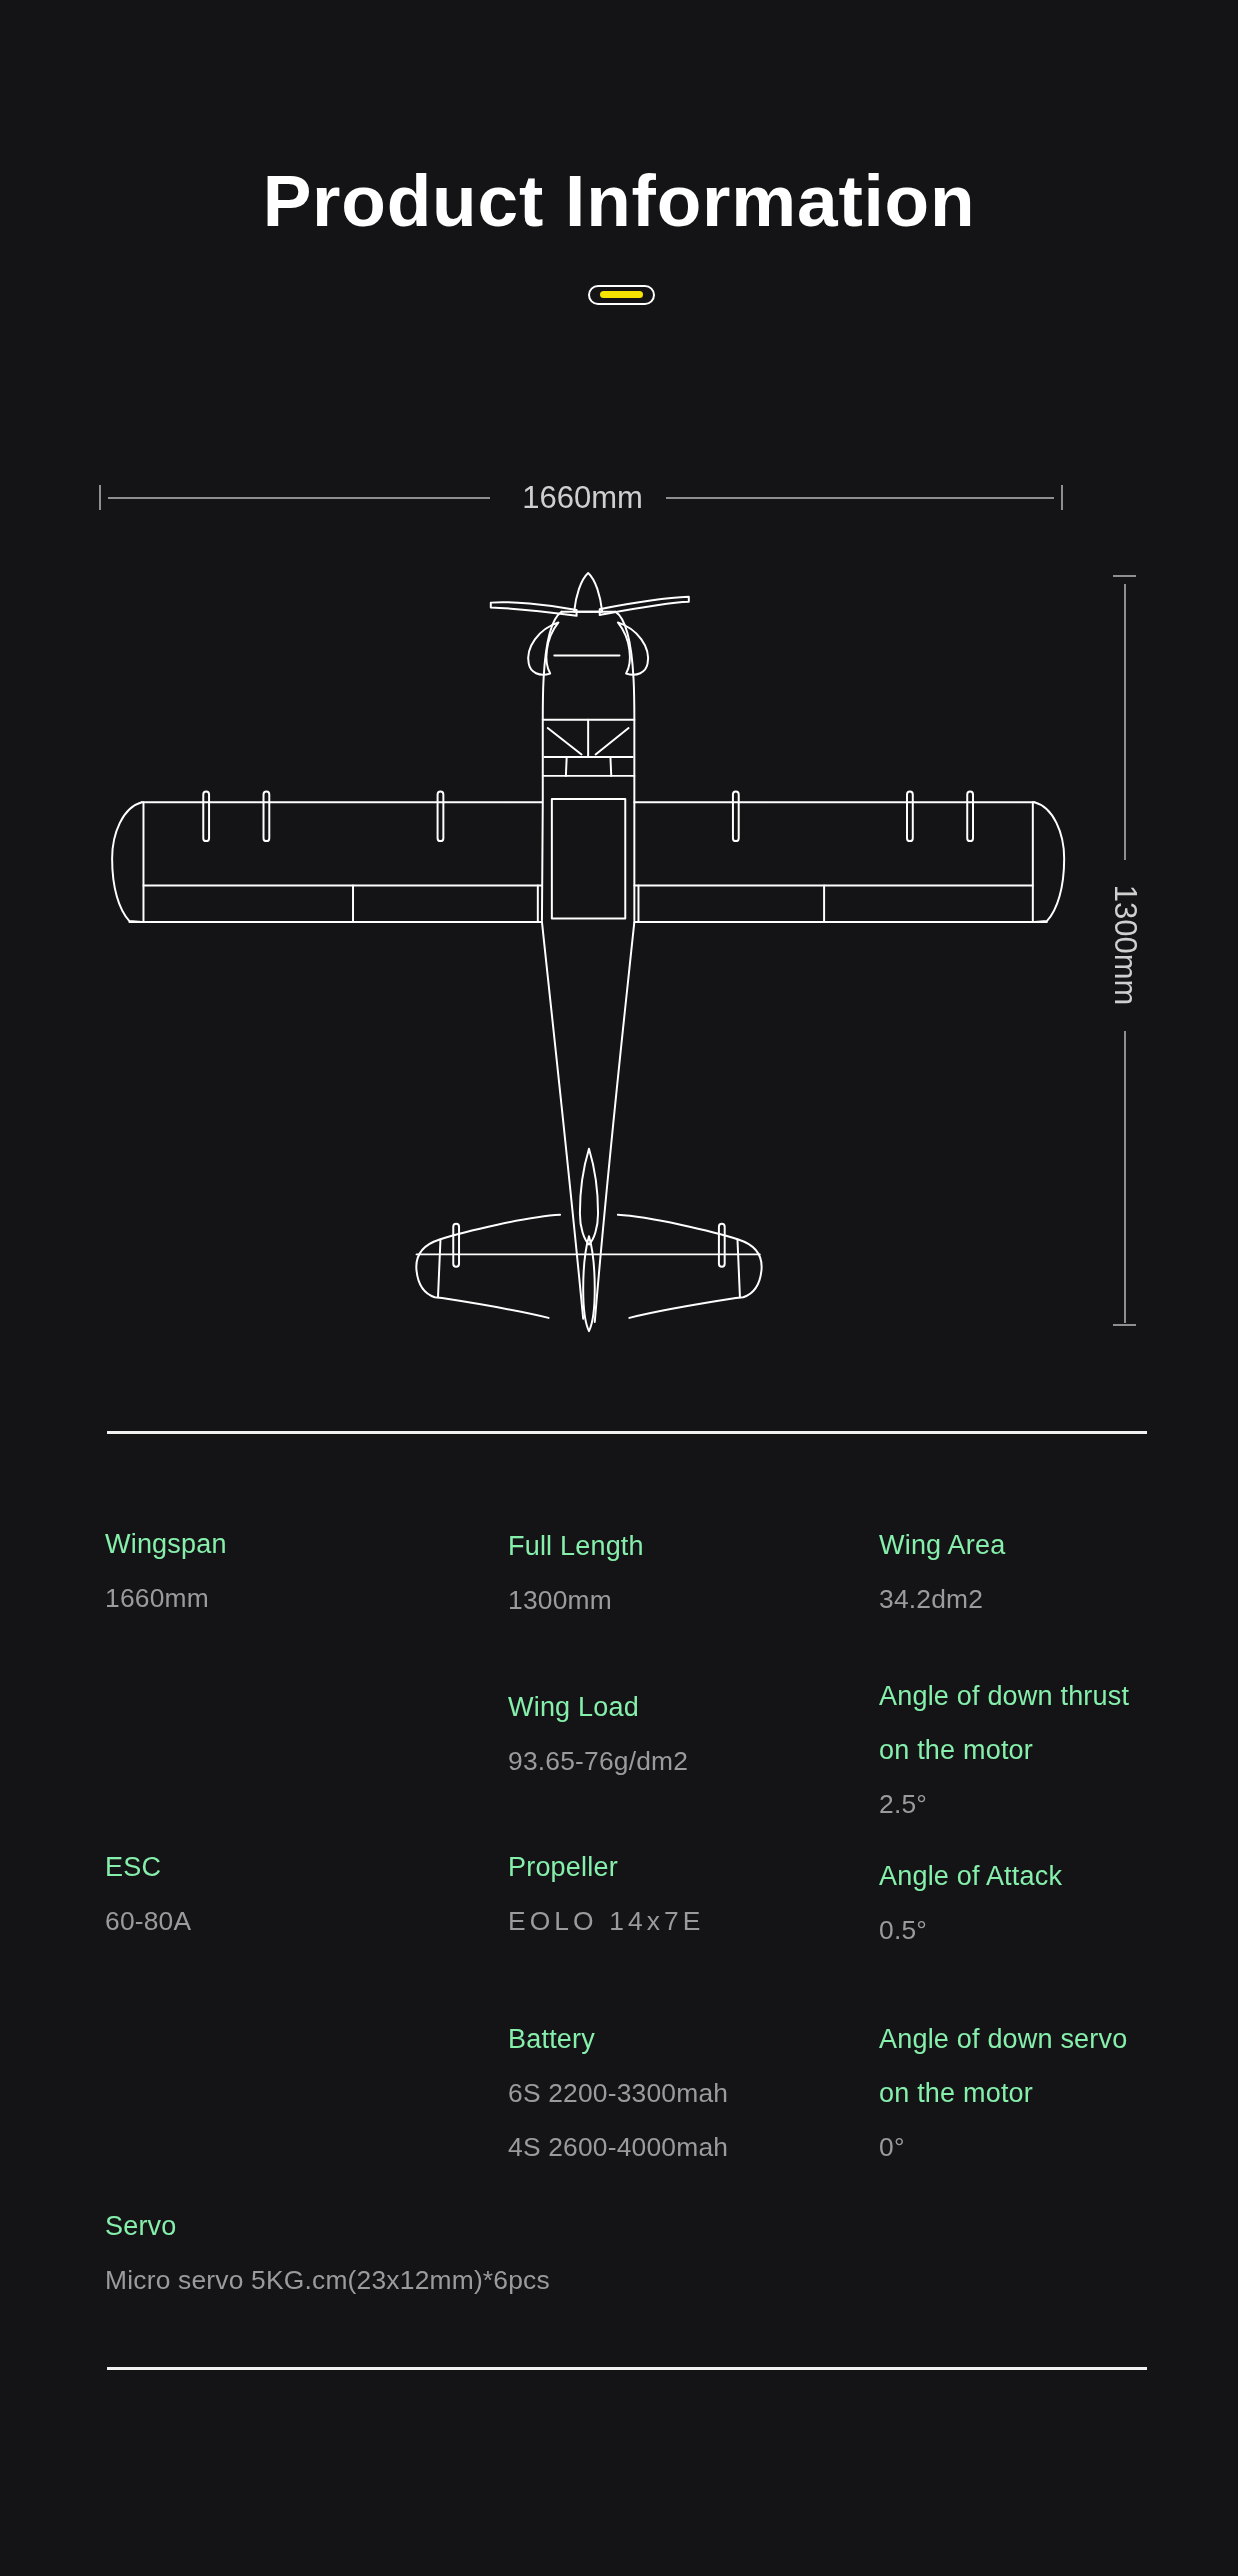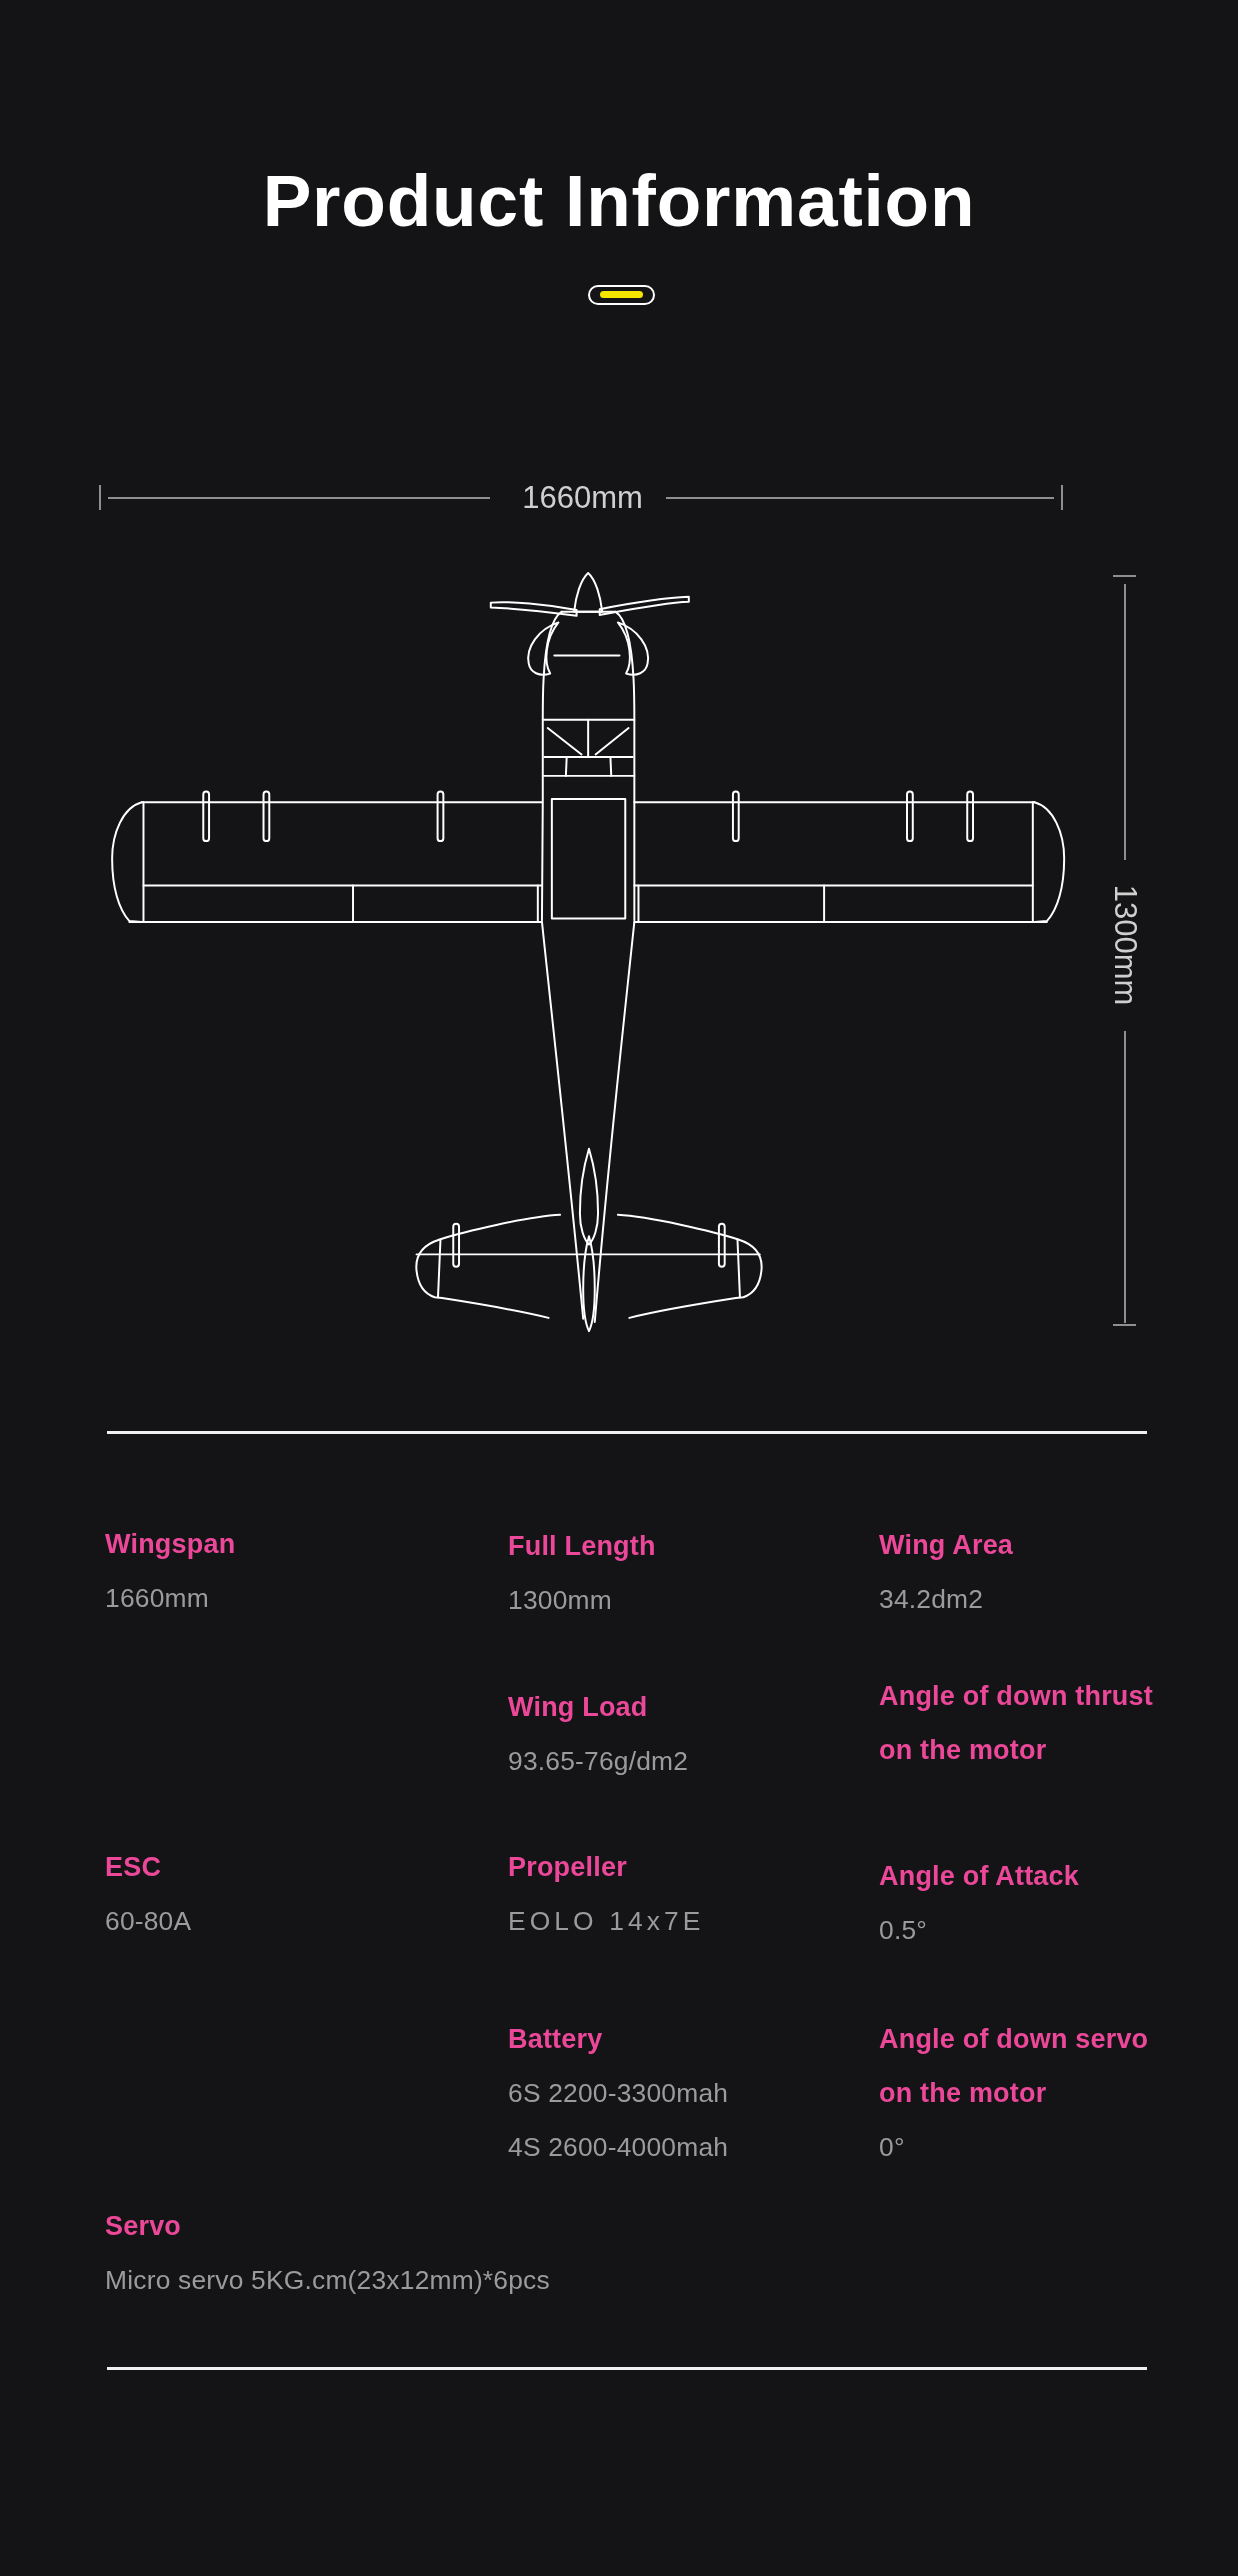--- a/index.html
+++ b/index.html
@@ -9,21 +9,21 @@
          color:#fff;font-size:73px;font-weight:700;letter-spacing:0.8px;line-height:91px;}
   .pill{position:absolute;left:588px;top:277px;width:63px;height:15.7px;
         border:2.5px solid #fff;border-radius:10.7px;}
   .pill-bar{position:absolute;left:10px;top:4.1px;width:43px;height:7.4px;border-radius:4.1px;background:#f5e400;}
   .dline{position:absolute;background:#8f8f8f;}
   .dtext{position:absolute;color:#cfcfcf;font-size:31px;font-weight:400;letter-spacing:0px;}
   .dtext-h{left:508px;top:472px;width:149px;text-align:center;}
   .dtext-v{left:1125px;top:937px;transform:translate(-50%,-50%) rotate(90deg);white-space:nowrap;}
   .divider{position:absolute;left:107px;width:1040px;height:2.5px;background:#f0f0f0;}
   .cell{position:absolute;line-height:54px;white-space:nowrap;}
-  .cell .label{color:#ec4899;font-size:27px;font-weight:700;letter-spacing:0.2px;}
+  .cell .label{color:#86efac;font-size:27px;font-weight:400;letter-spacing:0.2px;}
   .cell .value{color:#9b9b9c;font-size:26.4px;font-weight:400;letter-spacing:0.2px;}
   .cell .value.spaced{letter-spacing:4.1px;}
   #plane{position:absolute;left:83px;top:541px;}
   #plane path,#plane line,#plane rect{stroke:#ffffff;stroke-width:2.4;fill:none;
         stroke-linecap:round;stroke-linejoin:round;}
   .bottom-bar{position:absolute;left:509px;top:2572px;width:182px;height:4.1px;background:#3a7afe;border-radius:1.7px;}
 </style>
 </head>
 <body>
 
@@ -128,20 +128,21 @@
     <div class="value">34.2dm2</div>
   </div>
 
   <div class="cell" style="left:508px;top:1672px">
     <div class="label">Wing Load</div>
     <div class="value">93.65-76g/dm2</div>
   </div>
   <div class="cell" style="left:879px;top:1661px">
     <div class="label">Angle of down thrust</div>
     <div class="label">on the motor</div>
+    <div class="value">2.5°</div>
   </div>
 
   <div class="cell" style="left:105px;top:1832px">
     <div class="label">ESC</div>
     <div class="value">60-80A</div>
   </div>
   <div class="cell" style="left:508px;top:1832px">
     <div class="label">Propeller</div>
     <div class="value spaced">EOLO 14x7E</div>
   </div>

